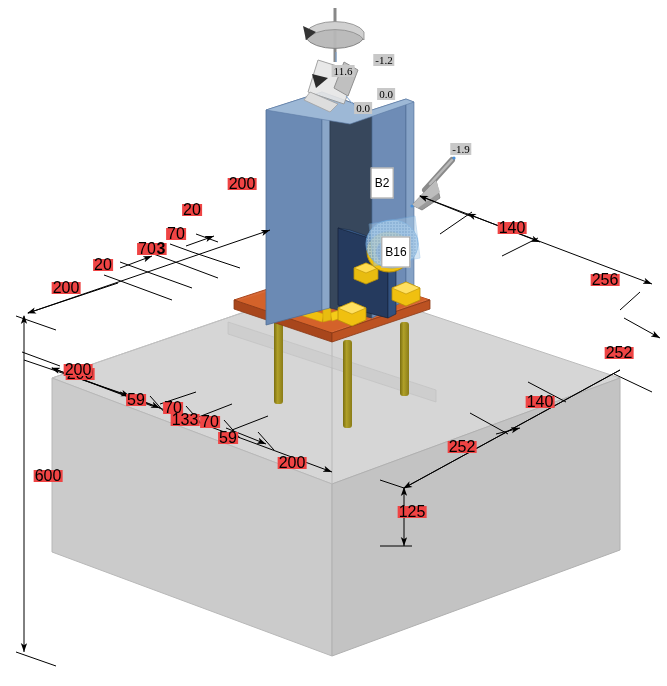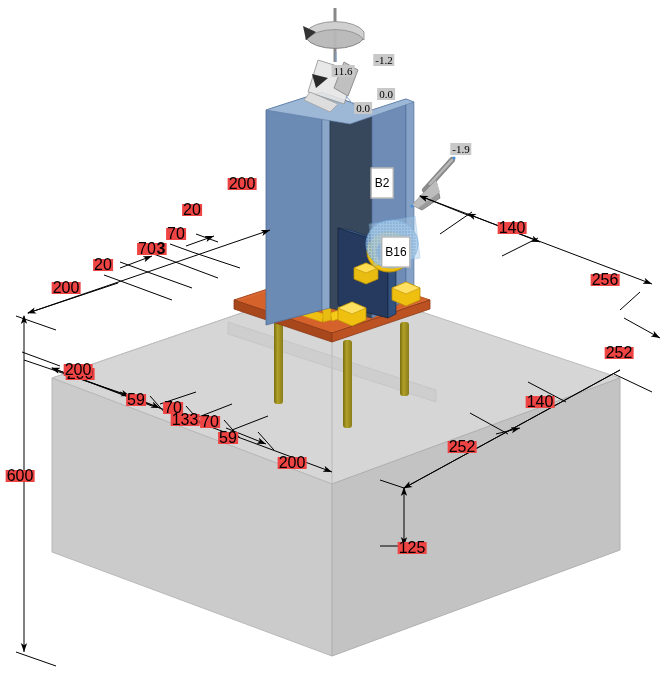--- a/index.html
+++ b/index.html
@@ -298,19 +298,19 @@
   <div class="dim-label" style="left:292px; top:463px;">200</div>
 
   
   <div class="dim-label" style="left:512px; top:228px;">140</div>
   <div class="dim-label" style="left:605px; top:280px;">256</div>
   <div class="dim-label" style="left:619px; top:353px;">252</div>
 
   
   <div class="dim-label" style="left:540px; top:402px;">140</div>
   <div class="dim-label" style="left:462px; top:447px;">252</div>
-  <div class="dim-label" style="left:412px; top:512px;margin-top:36px;">125</div>
+  <div class="dim-label" style="left:412px; top:512px;">125</div>
 
   
   <div class="dim-label" style="left:78px; top:370px;">200</div>
-  <div class="dim-label" style="left:20px; top:476px;">600</div>
+  <div class="dim-label" style="left:48px; top:476px;">600</div>
 
 </div>
 
 </body></html>

